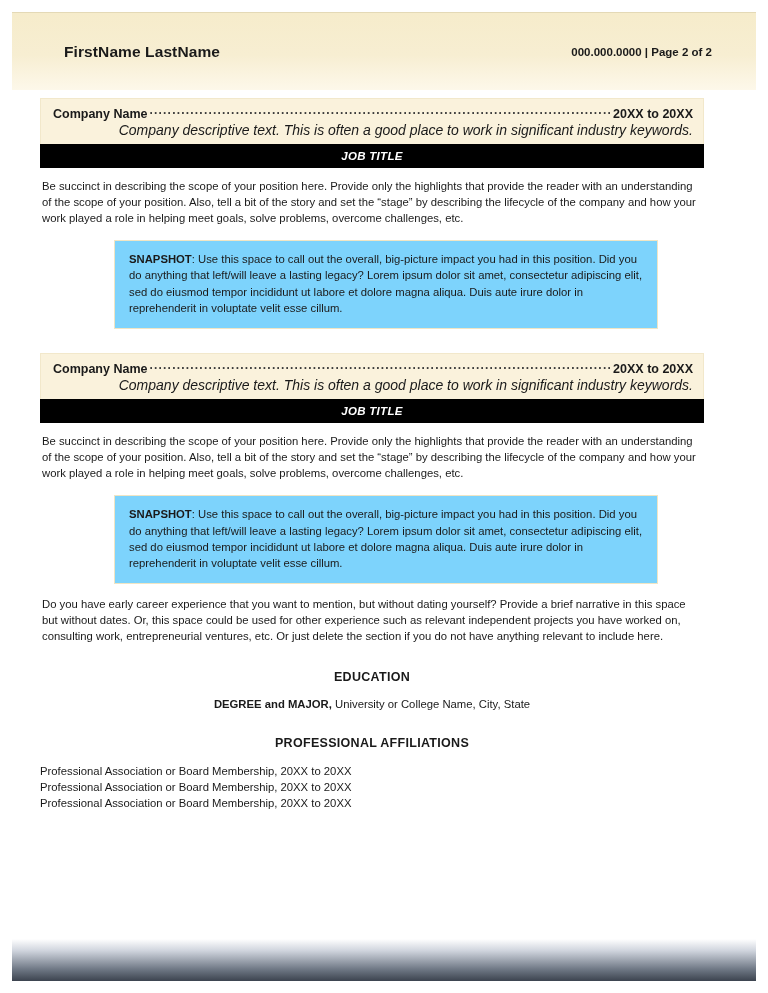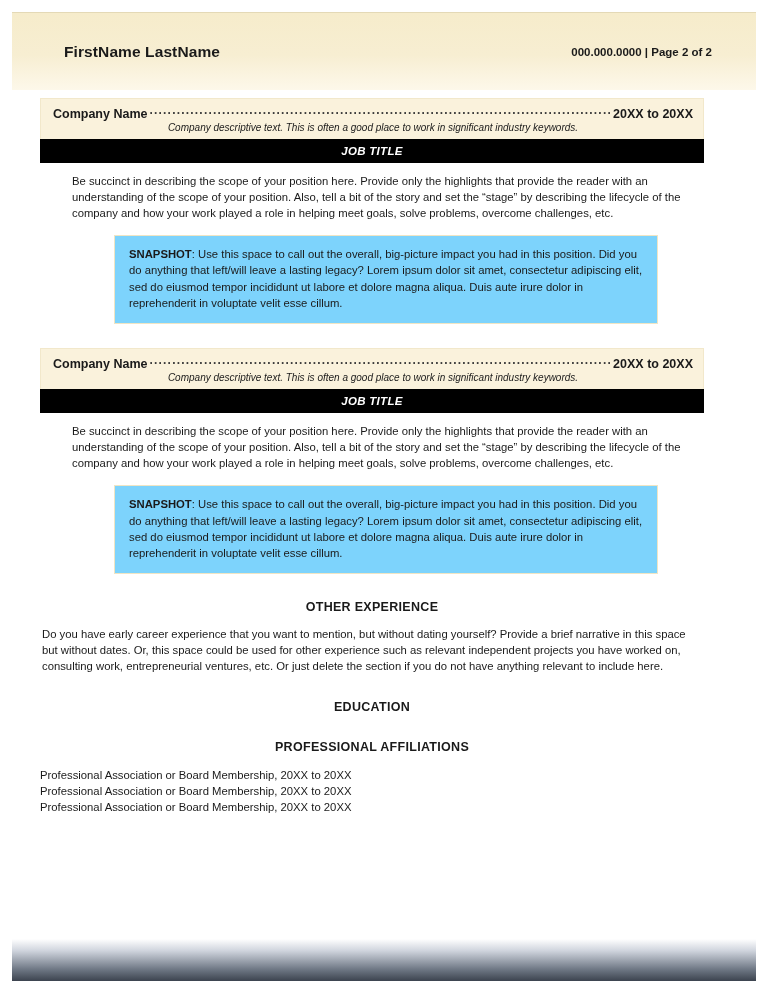--- a/index.html
+++ b/index.html
@@ -90,43 +90,42 @@
     white-space: nowrap;
     font-size: 12px;
     letter-spacing: 1.2px;
     color: #3a3a3a;
   }
   .company-dates {
     font-size: 12.5px;
     font-weight: bold;
   }
   .company-desc {
-    text-align: center;
+    text-align: right;
     font-style: italic;
-    font-size: 10px;
+    font-size: 14px;
     padding: 1px 0 4px 0;
     color: #1a1a1a;
   }
   .job-title-bar {
     background: #000000;
     color: #ffffff;
     text-align: center;
     font-size: 11.5px;
     font-weight: bold;
     letter-spacing: 0.3px;
     padding: 6px 0 6px 0;
     font-style: italic;
   }
   .job-para {
     font-size: 11.3px;
     line-height: 1.42;
     padding: 10px 2px 0 2px;
     text-align: left;
     color: #1a1a1a;
-    margin-left: 30px;
   }
   .snapshot {
     background: #7dd3fc;
     border: 1px solid #f0e5c4;
     margin: 14px 46px 0 74px;
     padding: 10px 14px 12px 14px;
     font-size: 11.3px;
     line-height: 1.44;
   }
   .snapshot b {
@@ -210,24 +209,26 @@
         </div>
         <div class="company-desc">Company descriptive text. This is often a good place to work in significant industry keywords.</div>
       </div>
       <div class="job-title-bar">JOB TITLE</div>
       <div class="job-para">Be succinct in describing the scope of your position here. Provide only the highlights that provide the reader with an understanding of the scope of your position. Also, tell a bit of the story and set the “stage” by describing the lifecycle of the company and how your work played a role in helping meet goals, solve problems, overcome challenges, etc.</div>
       <div class="snapshot">
         <b>SNAPSHOT</b><span>: Use this space to call out the overall, big-picture impact you had in this position. Did you do anything that left/will leave a lasting legacy? Lorem ipsum dolor sit amet, consectetur adipiscing elit, sed do eiusmod tempor incididunt ut labore et dolore magna aliqua. Duis aute irure dolor in reprehenderit in voluptate velit esse cillum.</span>
       </div>
     </div>
 
-    <div class="section-heading">OTHER EXPERIENCE</div>
     <div class="section-para">Do you have early career experience that you want to mention, but without dating yourself? Provide a brief narrative in this space but without dates. Or, this space could be used for other experience such as relevant independent projects you have worked on, consulting work, entrepreneurial ventures, etc. Or just delete the section if you do not have anything relevant to include here.</div>
 
     <div class="section-heading">EDUCATION</div>
+    <div class="edu-line">
+      <b>DEGREE and MAJOR,</b><span> University or College Name, City, State</span>
+    </div>
 
     <div class="section-heading">PROFESSIONAL AFFILIATIONS</div>
     <div class="affil-list">
       <span class="affil-item">Professional Association or Board Membership, 20XX to 20XX</span>
       <span class="affil-item">Professional Association or Board Membership, 20XX to 20XX</span>
       <span class="affil-item">Professional Association or Board Membership, 20XX to 20XX</span>
     </div>
 
   </div>
 

